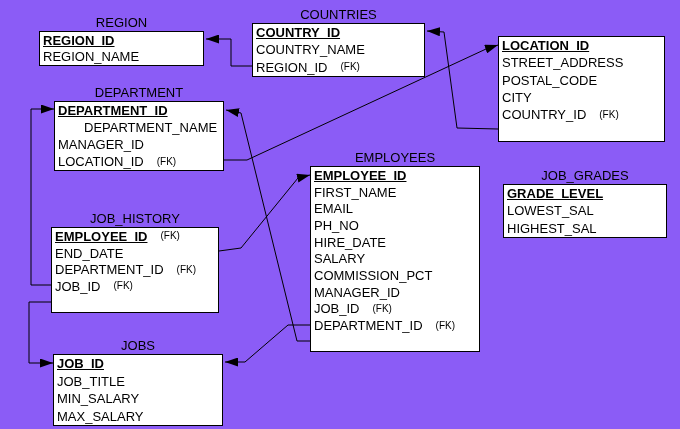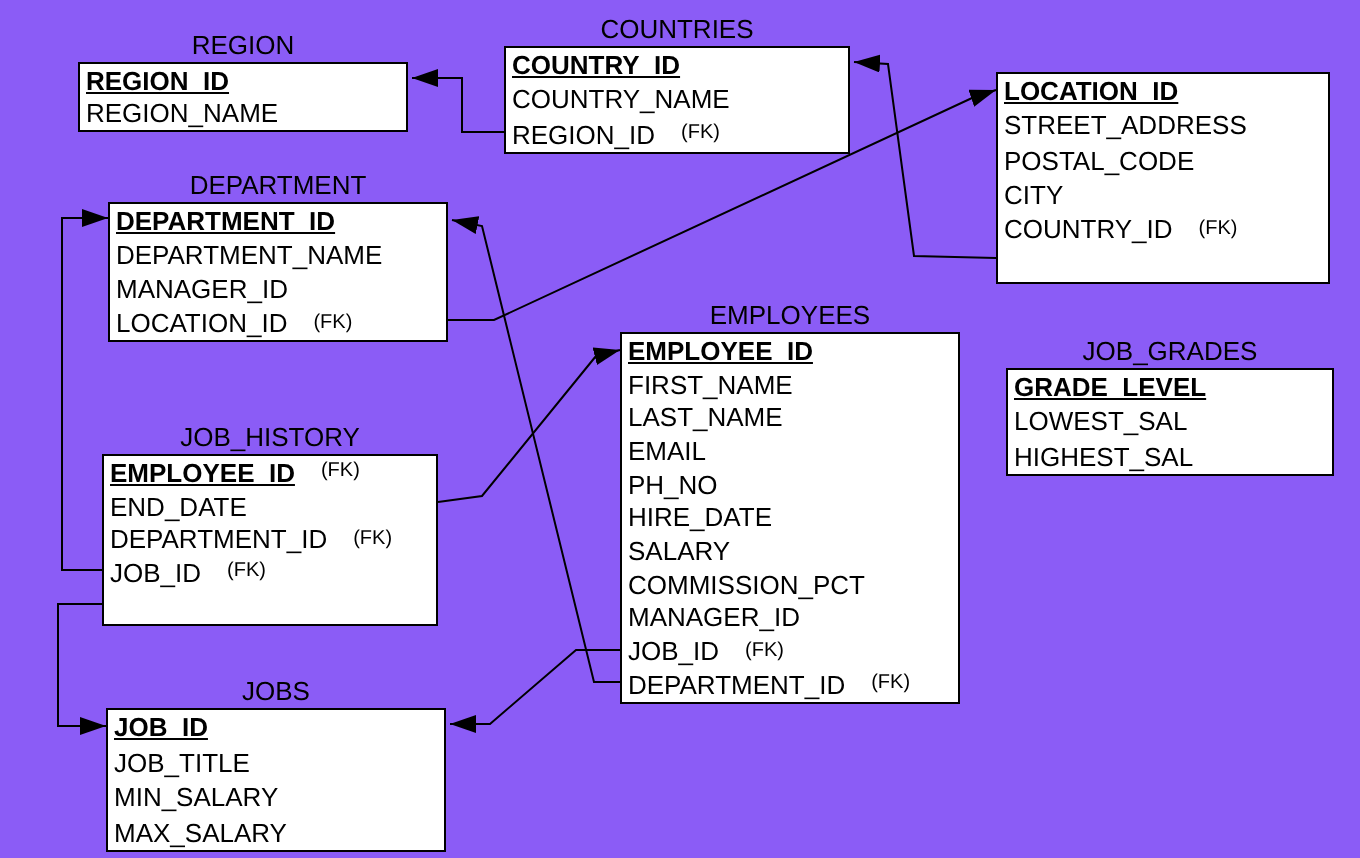--- a/index.html
+++ b/index.html
@@ -79,21 +79,21 @@
       <div class="field-row" style="height: 17.3px;">
         <span class="field-name">COUNTRY_ID</span>
         <span class="fk-tag">(FK)</span>
       </div>
     </div>
     <div class="entity-title" style="left: 54px; top: 85px; width: 170px;">DEPARTMENT</div>
     <div class="entity-box" style="left: 54px; top: 101px; width: 170px; height: 70px;">
       <div class="field-row" style="height: 17px;">
         <span class="field-name pk">DEPARTMENT_ID</span>
       </div>
-      <div class="field-row" style="height: 17px;">
+      <div class="field-row" style="height: 17px; margin-left: 26px;">
         <span class="field-name">DEPARTMENT_NAME</span>
       </div>
       <div class="field-row" style="height: 17px;">
         <span class="field-name">MANAGER_ID</span>
       </div>
       <div class="field-row" style="height: 17px;">
         <span class="field-name">LOCATION_ID</span>
         <span class="fk-tag">(FK)</span>
       </div>
     </div>
@@ -115,23 +115,20 @@
         <span class="fk-tag">(FK)</span>
       </div>
     </div>
     <div class="entity-title" style="left: 310px; top: 150px; width: 170px;">EMPLOYEES</div>
     <div class="entity-box" style="left: 310px; top: 166px; width: 170px; height: 185.7px;">
       <div class="field-row" style="height: 16.7px;">
         <span class="field-name pk">EMPLOYEE_ID</span>
       </div>
       <div class="field-row" style="height: 16.7px;">
         <span class="field-name">FIRST_NAME</span>
-      </div>
-      <div class="field-row" style="height: 16.7px;">
-        <span class="field-name">LAST_NAME</span>
       </div>
       <div class="field-row" style="height: 16.7px;">
         <span class="field-name">EMAIL</span>
       </div>
       <div class="field-row" style="height: 16.7px;">
         <span class="field-name">PH_NO</span>
       </div>
       <div class="field-row" style="height: 16.7px; align-items: center;">
         <span class="field-name">HIRE_DATE</span>
       </div>

